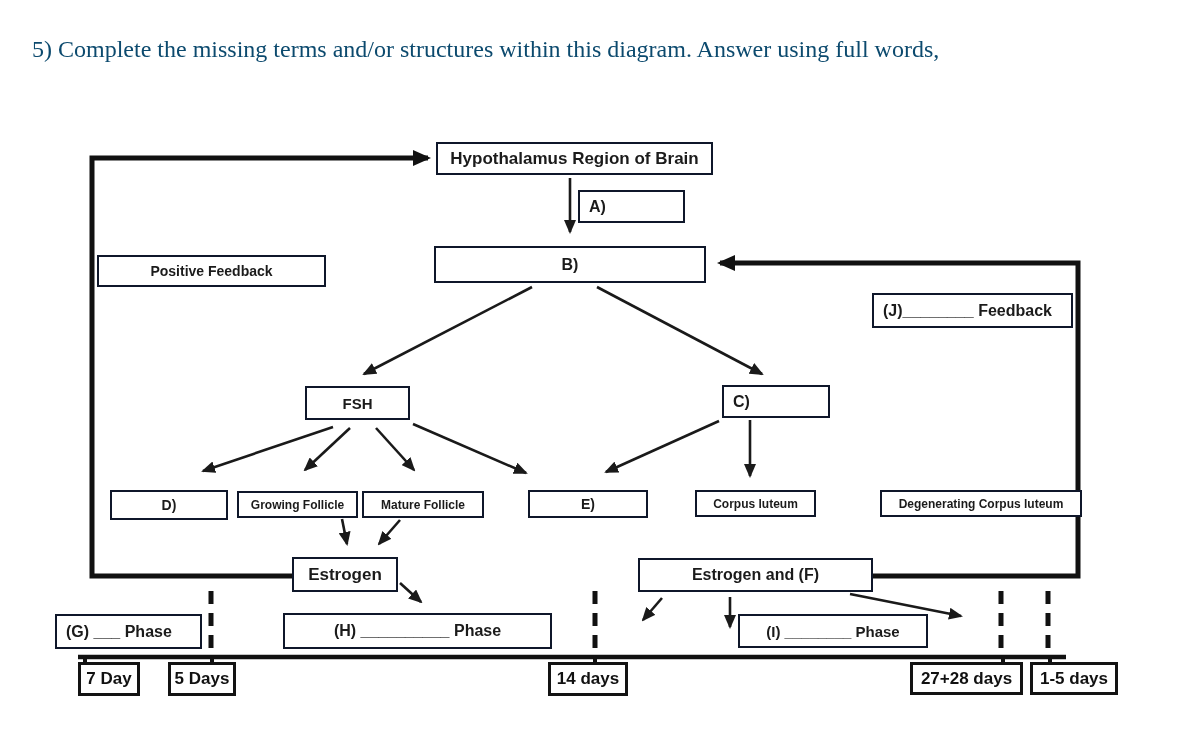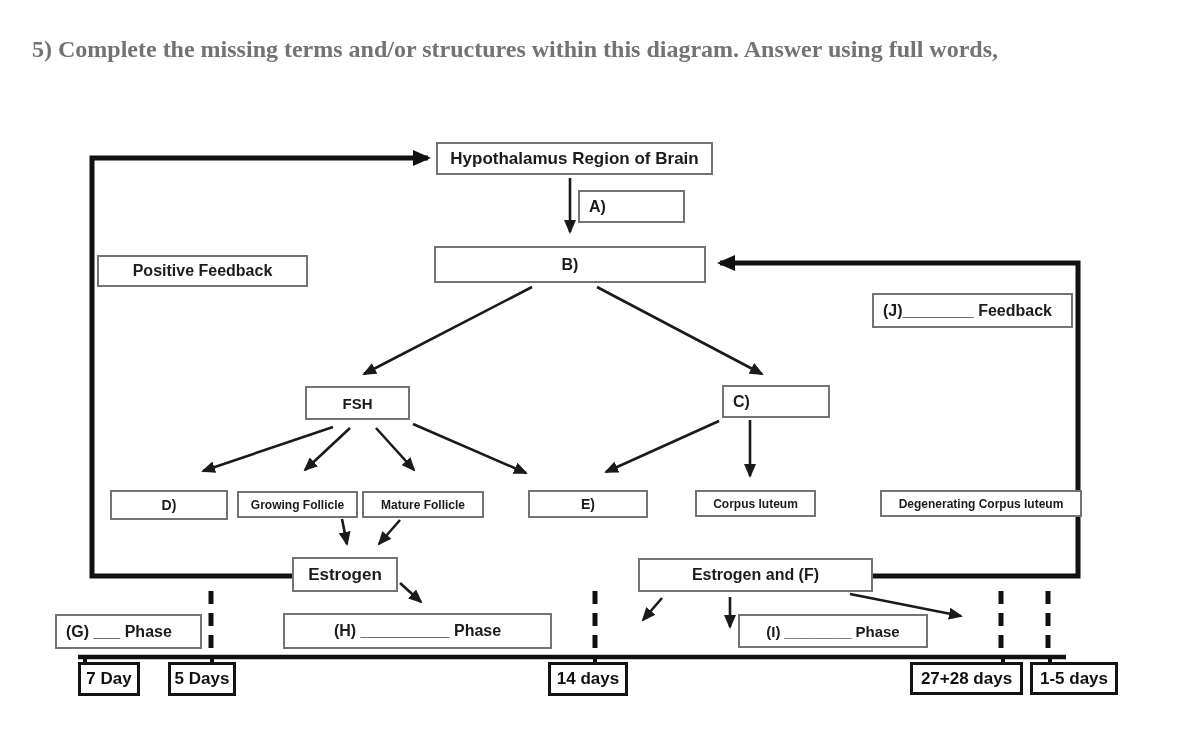--- a/index.html
+++ b/index.html
@@ -1,26 +1,25 @@
 <!DOCTYPE html>
 <html><head>
 <meta charset="utf-8">
 <style>
   html,body{margin:0;padding:0;background:#ffffff;}
   body{width:1182px;height:752px;position:relative;overflow:hidden;
        font-family:"Liberation Sans",sans-serif;}
   .question{
     position:absolute;left:32px;top:34px;width:1120px;
-    font-family:"Liberation Serif",serif;font-size:24px;color:#737373;
+    font-family:"Liberation Serif",serif;font-size:24px;color:#0c4a6e;
     line-height:31px;
-    font-weight:bold;
   }
   svg.connectors{position:absolute;left:0;top:0;}
   .dbox{
-    position:absolute;background:#ffffff;border:2px solid #737373;
+    position:absolute;background:#ffffff;border:2px solid #0f172a;
     display:flex;align-items:center;justify-content:center;
     font-weight:700;color:#1b1b1b;box-sizing:border-box;white-space:nowrap;
   }
   .dbox.leftal{justify-content:flex-start;padding-left:9px;}
   .daybox{
     position:absolute;background:#ffffff;border:3px solid #131313;
     display:flex;align-items:center;justify-content:center;
     font-weight:700;color:#111;box-sizing:border-box;white-space:nowrap;
     font-size:17px;
   }
@@ -86,21 +85,21 @@
     <path d="M1048,591 L1048,651"></path>
   </g>
 </svg>
 
 <div class="dbox" style="left:436px;top:142px;width:277px;height:33px;font-size:17px;">Hypothalamus Region of Brain</div>
 
 <div class="dbox leftal" style="left:578px;top:190px;width:107px;height:33px;font-size:16px;">A)</div>
 
 <div class="dbox" style="left:434px;top:246px;width:272px;height:37px;font-size:16px;">B)</div>
 
-<div class="dbox" style="left:97px;top:255px;width:211px;height:32px;font-size:16px;">Positive Feedback</div>
+<div class="dbox" style="left:97px;top:255px;width:229px;height:32px;font-size:14px;">Positive Feedback</div>
 
 <div class="dbox leftal" style="left:872px;top:293px;width:201px;height:35px;font-size:16px;">(J)________ Feedback</div>
 
 <div class="dbox" style="left:305px;top:386px;width:105px;height:34px;font-size:15px;">FSH</div>
 
 <div class="dbox leftal" style="left:722px;top:385px;width:108px;height:33px;font-size:16px;">C)</div>
 
 <div class="dbox" style="left:110px;top:490px;width:118px;height:30px;font-size:14px;">D)</div>
 
 <div class="dbox" style="left:237px;top:491px;width:121px;height:27px;font-size:12px;">Growing Follicle</div>

